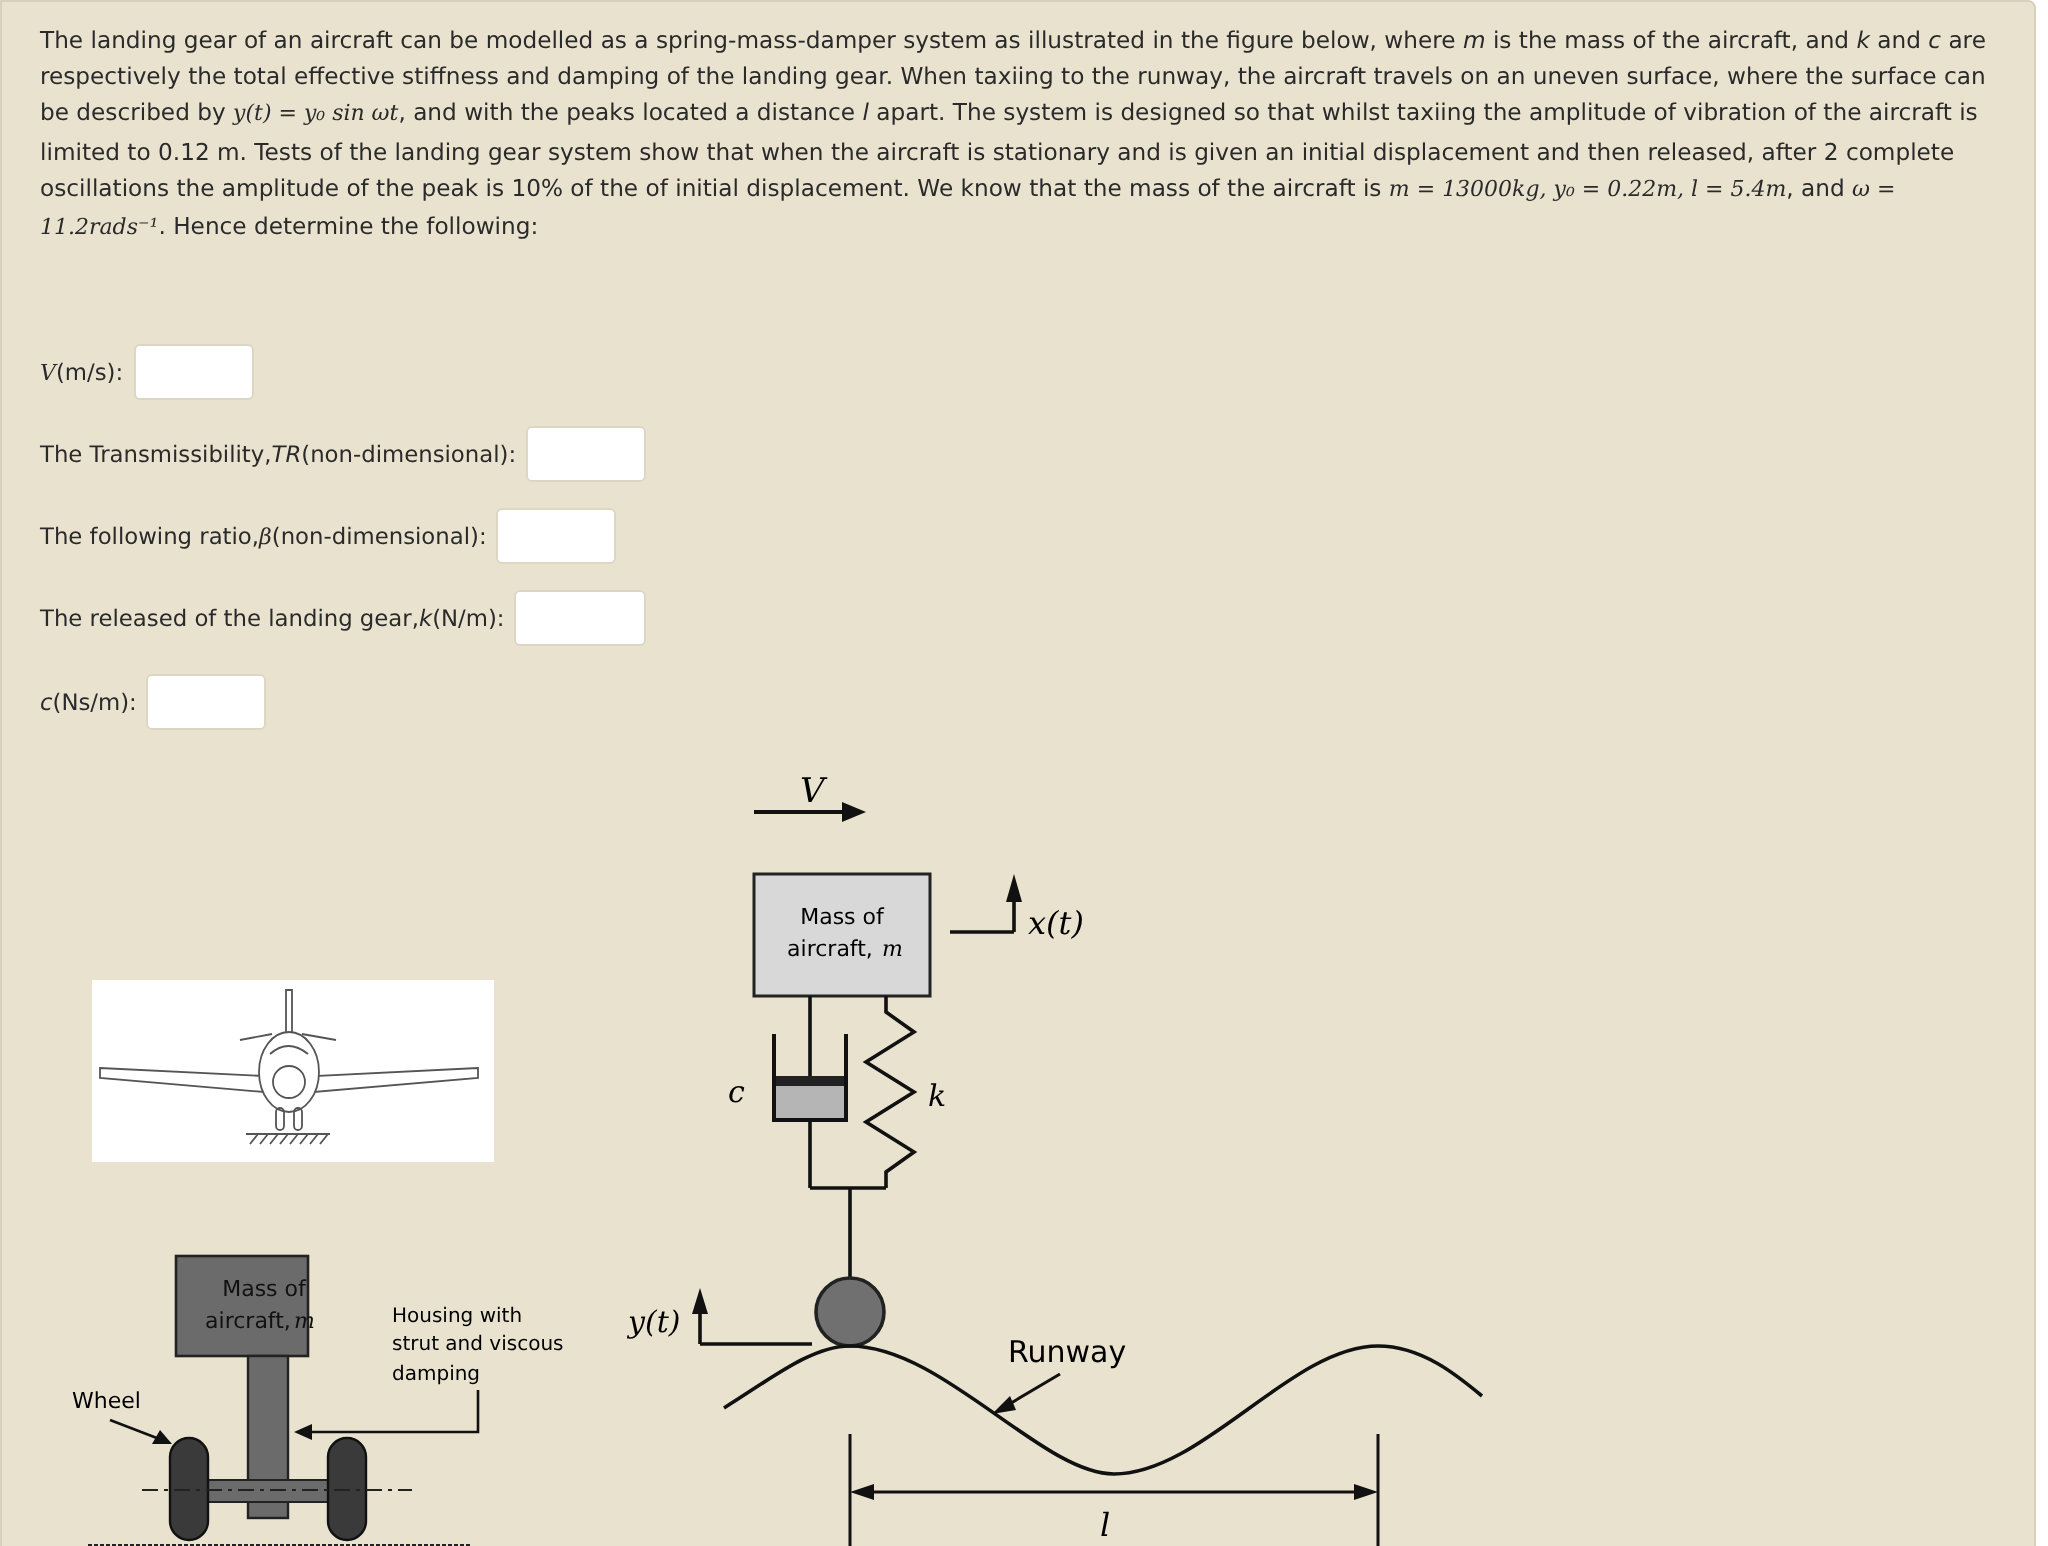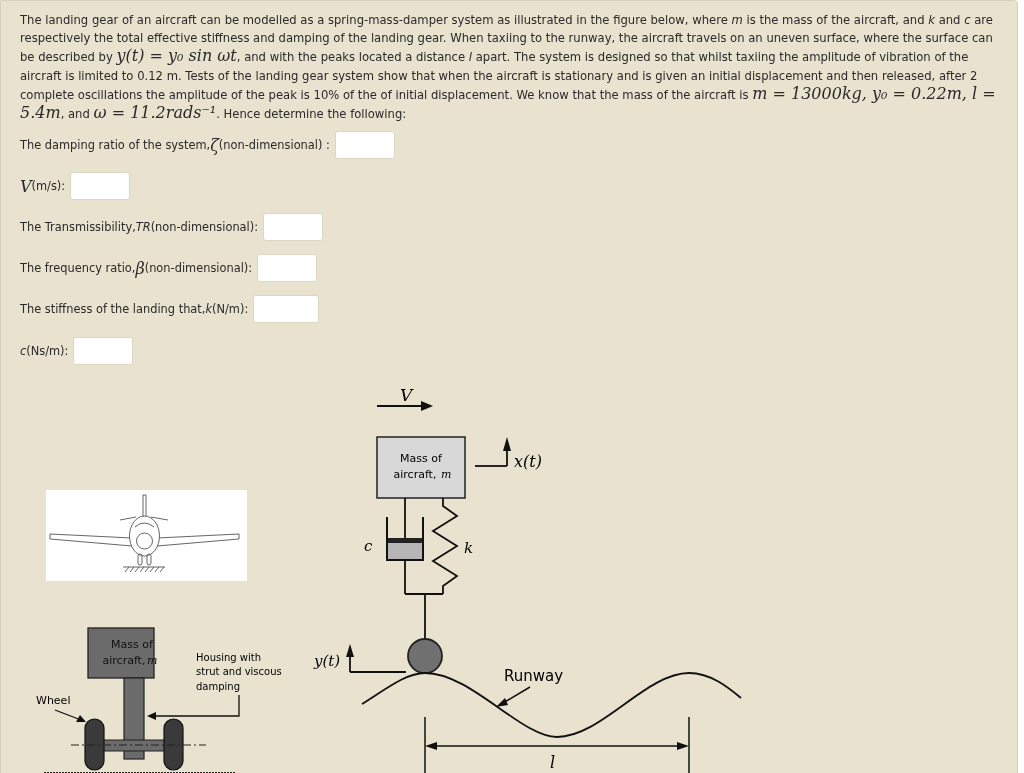--- a/index.html
+++ b/index.html
@@ -11,64 +11,58 @@
   .panel {
     position:absolute; left:0; top:0; width:1016px; height:790px;
     background:#e8e2cf;
     border:1px solid #d6d0bd;
     border-radius:0 4px 0 0;
   }
   .intro {
     position:absolute; left:19px; top:10px; width:985px;
     font-size:11.6px; line-height:18.2px; color:#2a2a2a;
   }
-  .math { font-family:"DejaVu Serif", serif; font-style:italic; font-size:16px; }
+  .math { font-family:"DejaVu Serif", serif; font-style:italic; font-size:11px; }
   .it { font-style:italic; }
   .q { position:absolute; left:19px; font-size:11.4px; color:#2a2a2a; display:flex; align-items:center; }
   .q input {
     margin-left:5px; height:28px; border:1px solid #dcd6c4; border-radius:3px;
     background:#ffffff; box-sizing:border-box; font-size:12px; padding:0 4px;
   }
   svg text { font-family:"DejaVu Sans", sans-serif; }
   .serif { font-family:"DejaVu Serif", serif !important; font-style:italic; }
 </style>
 </head>
 <body>
 
 <div class="panel">
 
   <div class="intro">
     <span>The landing gear of an aircraft can be modelled as a spring-mass-damper system as illustrated in the figure below, where </span><span class="it">m</span><span> is the mass of the aircraft, and </span><span class="it">k</span><span> and </span><span class="it">c</span><span> are respectively the total effective stiffness and damping of the landing gear. When taxiing to the runway, the aircraft travels on an uneven surface, where the surface can be described by </span><span class="math">y(t) = y₀ sin ωt</span><span>, and with the peaks located a distance </span><span class="it">l</span><span> apart. The system is designed so that whilst taxiing the amplitude of vibration of the aircraft is limited to 0.12 m. Tests of the landing gear system show that when the aircraft is stationary and is given an initial displacement and then released, after 2 complete oscillations the amplitude of the peak is 10% of the of initial displacement. We know that the mass of the aircraft is </span><span class="math">m = 13000kg, y₀ = 0.22m, l = 5.4m</span><span>, and </span><span class="math">ω = 11.2rads⁻¹</span><span>. Hence determine the following:</span>
   </div>
 
-  <div class="q" style="top:130px">
-    <span>The damping ratio of the system, </span>
-      <span class="math">ζ</span>
-      <span> (non-dimensional) :</span>
-    <input type="text" style="width: 60px;" value="">
-  </div>
   <div class="q" style="top:171px">
       <span class="math">V</span>
       <span> (m/s):</span>
     <input type="text" style="width: 60px;" value="">
   </div>
   <div class="q" style="top:212px">
     <span>The Transmissibility, </span>
       <span class="it">TR</span>
       <span> (non-dimensional):</span>
     <input type="text" style="width: 60px;" value="">
   </div>
   <div class="q" style="top:253px">
-    <span>The frequency ratio, </span>
+    <span>The following ratio, </span>
       <span class="math">β</span>
       <span> (non-dimensional):</span>
     <input type="text" style="width: 60px;" value="">
   </div>
   <div class="q" style="top:294px">
-    <span>The stiffness of the landing that, </span>
+    <span>The released of the landing gear, </span>
       <span class="it">k</span>
       <span> (N/m):</span>
     <input type="text" style="width: 66px;" value="">
   </div>
   <div class="q" style="top:336px">
       <span class="it">c</span>
       <span> (Ns/m):</span>
     <input type="text" style="width: 60px;" value="">
   </div>
 

